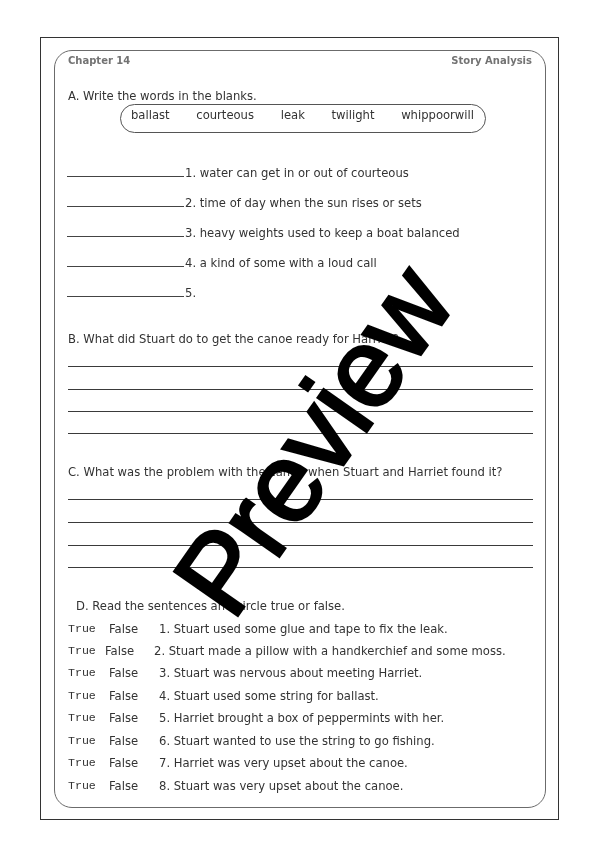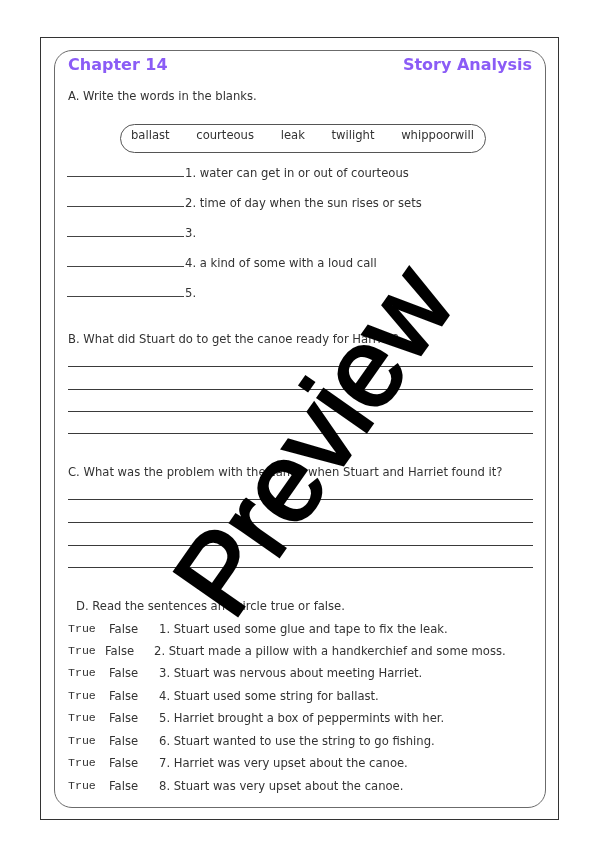--- a/index.html
+++ b/index.html
@@ -29,32 +29,32 @@
       left: 54px;
       top: 50px;
       width: 492px;
       height: 758px;
       border: 1.5px solid #6b6b6b;
       border-radius: 18px;
       box-sizing: border-box;
     }
     .abs { position: absolute; white-space: nowrap; }
     .title {
-      font-size: 16px;
+      font-size: 10px;
       font-weight: bold;
-      color: #8b5cf6;
+      color: #737373;
     }
     .txt {
       font-size: 11.6px;
       color: #333333;
     }
     .word-bank {
       position: absolute;
       left: 120px;
-      top: 124px;
+      top: 104px;
       width: 366px;
       height: 29px;
       border: 1.2px solid #555555;
       border-radius: 15px;
       box-sizing: border-box;
       display: flex;
       align-items: center;
       justify-content: space-between;
       padding: 0 11px 8px 10px;
     }
@@ -132,21 +132,21 @@
 <div class="def-row txt" style="top:166px;">
   <span class="blank-line"></span>
   <span>1.</span>&nbsp;<span>water can get in or out of courteous</span>
 </div>
 <div class="def-row txt" style="top:196px;">
   <span class="blank-line"></span>
   <span>2.</span>&nbsp;<span>time of day when the sun rises or sets</span>
 </div>
 <div class="def-row txt" style="top:226px;">
   <span class="blank-line"></span>
-  <span>3.</span>&nbsp;
+  <span>3.</span>&nbsp;<span>heavy weights used to keep a boat balanced</span>
 </div>
 <div class="def-row txt" style="top:256px;">
   <span class="blank-line"></span>
   <span>4.</span>&nbsp;<span>a kind of some with a loud call</span>
 </div>
 <div class="def-row txt" style="top:286px;">
   <span class="blank-line"></span>
   <span>5.</span>&nbsp;
 </div>
 

